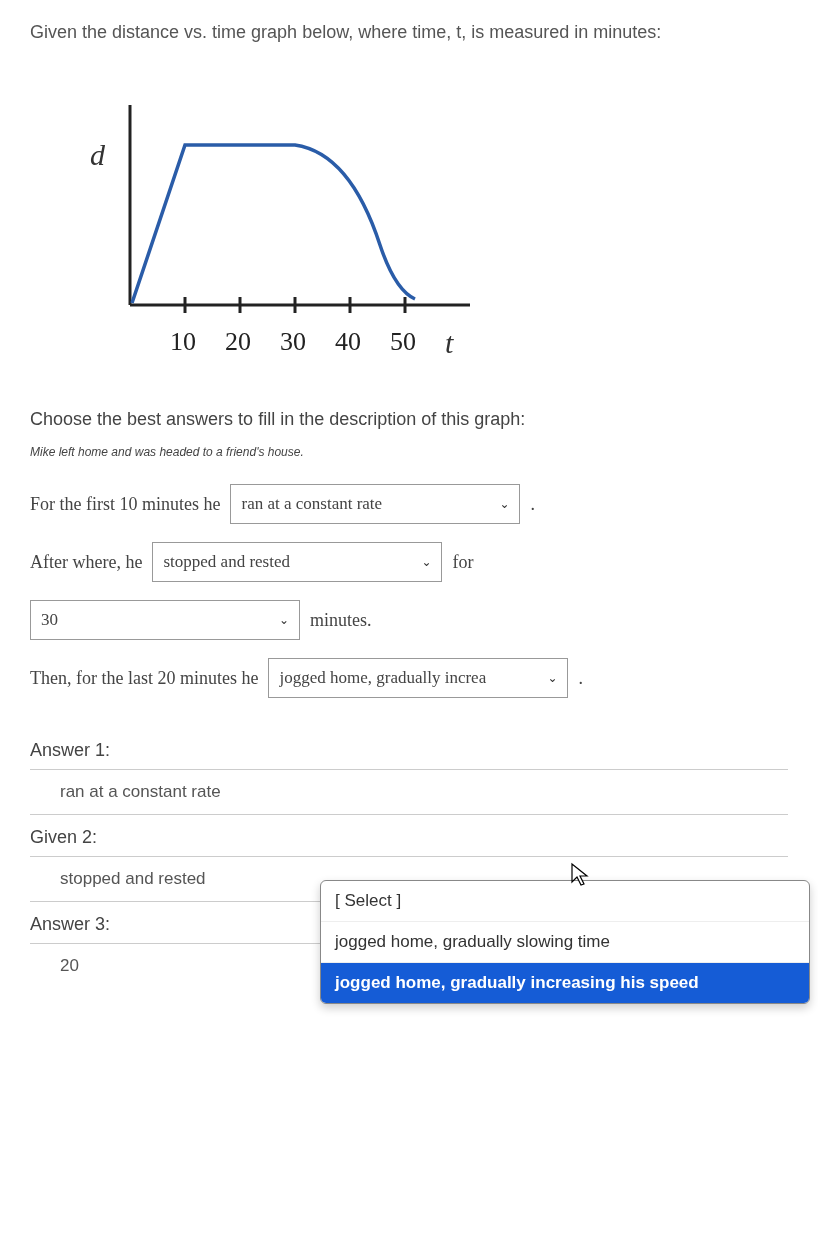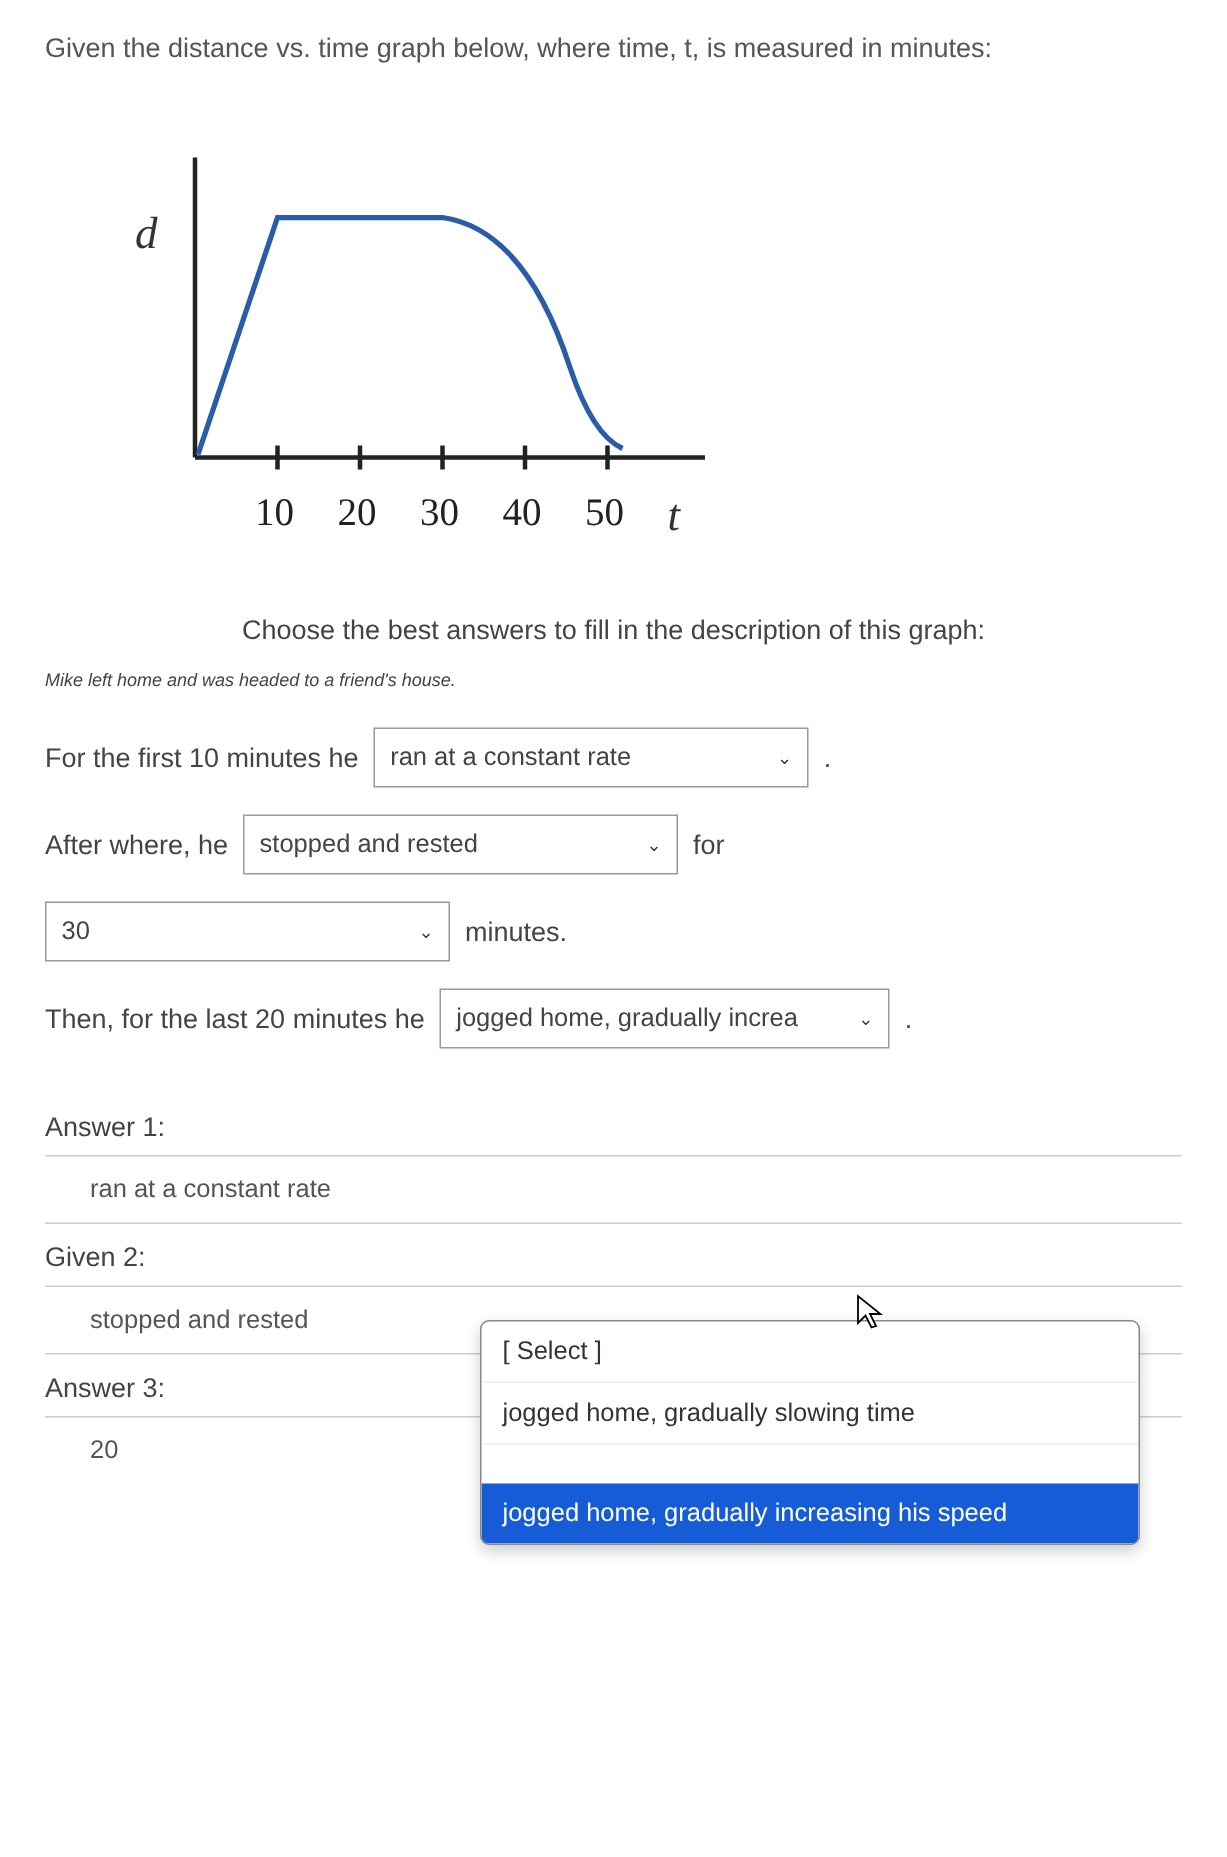--- a/index.html
+++ b/index.html
@@ -24,36 +24,36 @@
     margin-bottom: 30px;
     line-height: 1.4;
   }
   .chart-wrap {
     margin: 20px 0 30px 40px;
   }
   .instruct {
     font-size: 18px;
     color: #444;
     margin: 25px 0 15px 0;
-    text-align: center;
   }
   .story {
     font-size: 12px;
     color: #444;
     margin: 12px 0 25px 0;
     font-style: italic;
   }
   .line {
     display: flex;
     align-items: center;
     flex-wrap: wrap;
     gap: 10px;
     margin: 18px 0;
     font-size: 18px;
     color: #444;
+    font-family: Liberation Serif, serif;
   }
   .sel {
     display: inline-flex;
     align-items: center;
     justify-content: space-between;
     border: 1px solid #999;
     background: #fff;
     padding: 8px 10px;
     font-size: 17px;
     color: #444;
@@ -77,40 +77,39 @@
   .ans-value {
     font-size: 17px;
     color: #555;
     padding: 12px 0 12px 30px;
     border-bottom: 1px solid #ccc;
   }
   .dropdown {
     position: absolute;
     left: 320px;
     top: 880px;
-    width: 440px;
+    width: 490px;
     background: #fff;
     border: 1px solid #888;
     border-radius: 6px;
     box-shadow: 0 4px 10px rgba(0,0,0,.2);
     z-index: 10;
     overflow: hidden;
   }
   .dropdown .opt {
     padding: 10px 14px;
     font-size: 17px;
     color: #333;
     border-bottom: 1px solid #eee;
   }
   .dropdown .opt:last-child { border-bottom: none; }
   .dropdown .opt.selected {
     background: #155cd6;
     color: #fff;
-    font-weight: 400;
-    margin-top: 26px;
+    font-weight: 700;
   }
   .cursor {
     position: absolute;
     left: 570px;
     top: 862px;
     font-size: 20px;
     color: #000;
     z-index: 20;
     pointer-events: none;
   }

